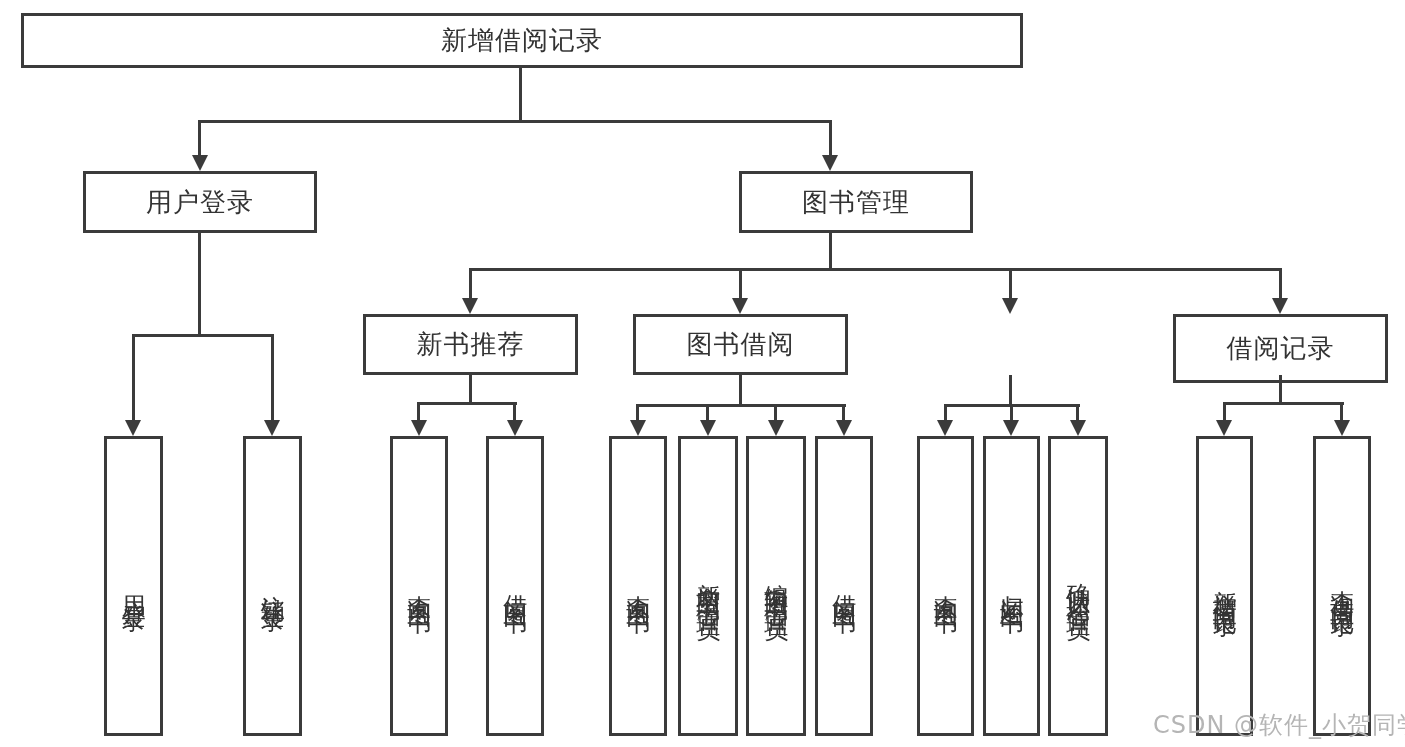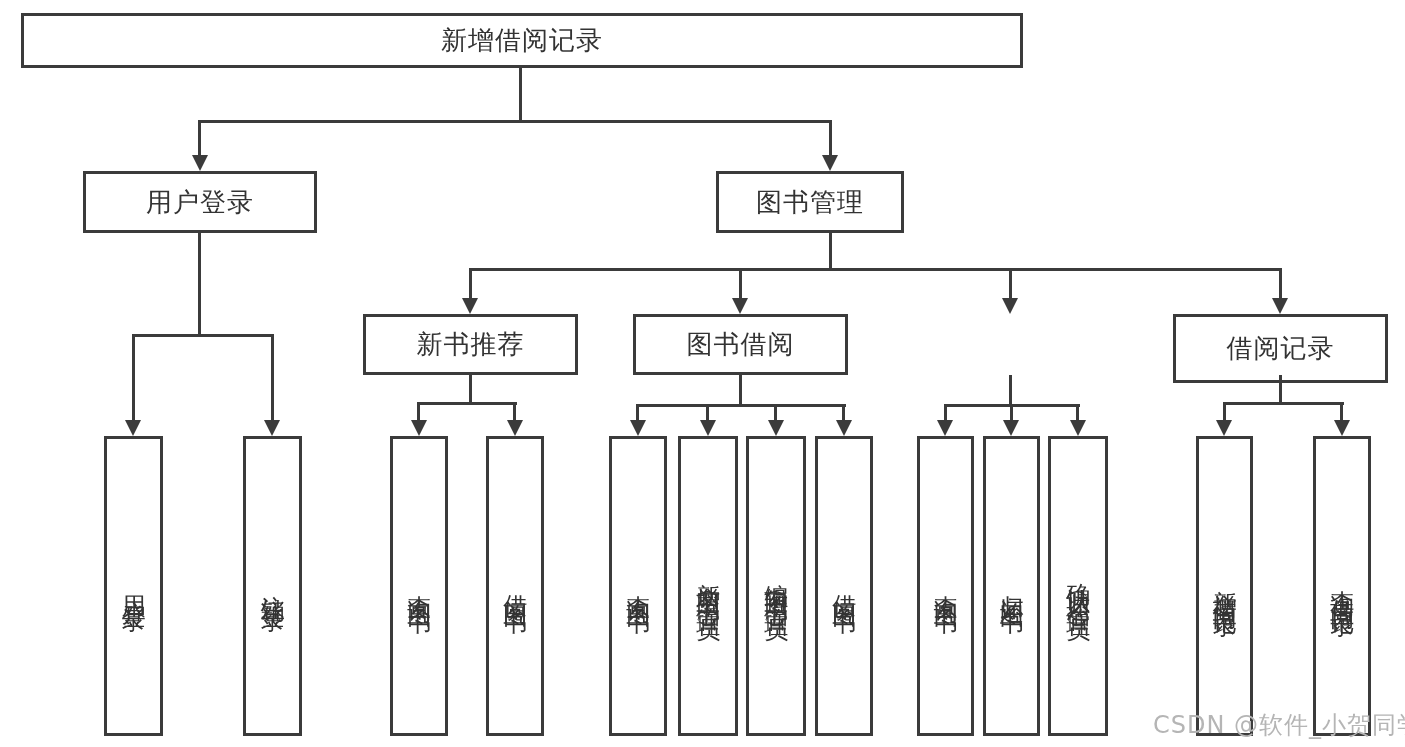--- a/index.html
+++ b/index.html
@@ -39,21 +39,21 @@
 
 <div class="canvas">
 
   <div class="box hbox" style="left:21px;top:13px;width:1002px;height:55px">
     <span>新增借阅记录</span>
   </div>
 
   <div class="box hbox" style="left:83px;top:171px;width:234px;height:62px">
     <span>用户登录</span>
   </div>
-  <div class="box hbox" style="left:716px;top:171px;width:188px;height:62px">
+  <div class="box hbox" style="left:739px;top:171px;width:234px;height:62px">
     <span>图书管理</span>
   </div>
 
   <div class="box hbox" style="left:363px;top:314px;width:215px;height:61px">
     <span>新书推荐</span>
   </div>
   <div class="box hbox" style="left:633px;top:314px;width:215px;height:61px">
     <span>图书借阅</span>
   </div>
   <div class="box hbox" style="left:1173px;top:314px;width:215px;height:69px">

